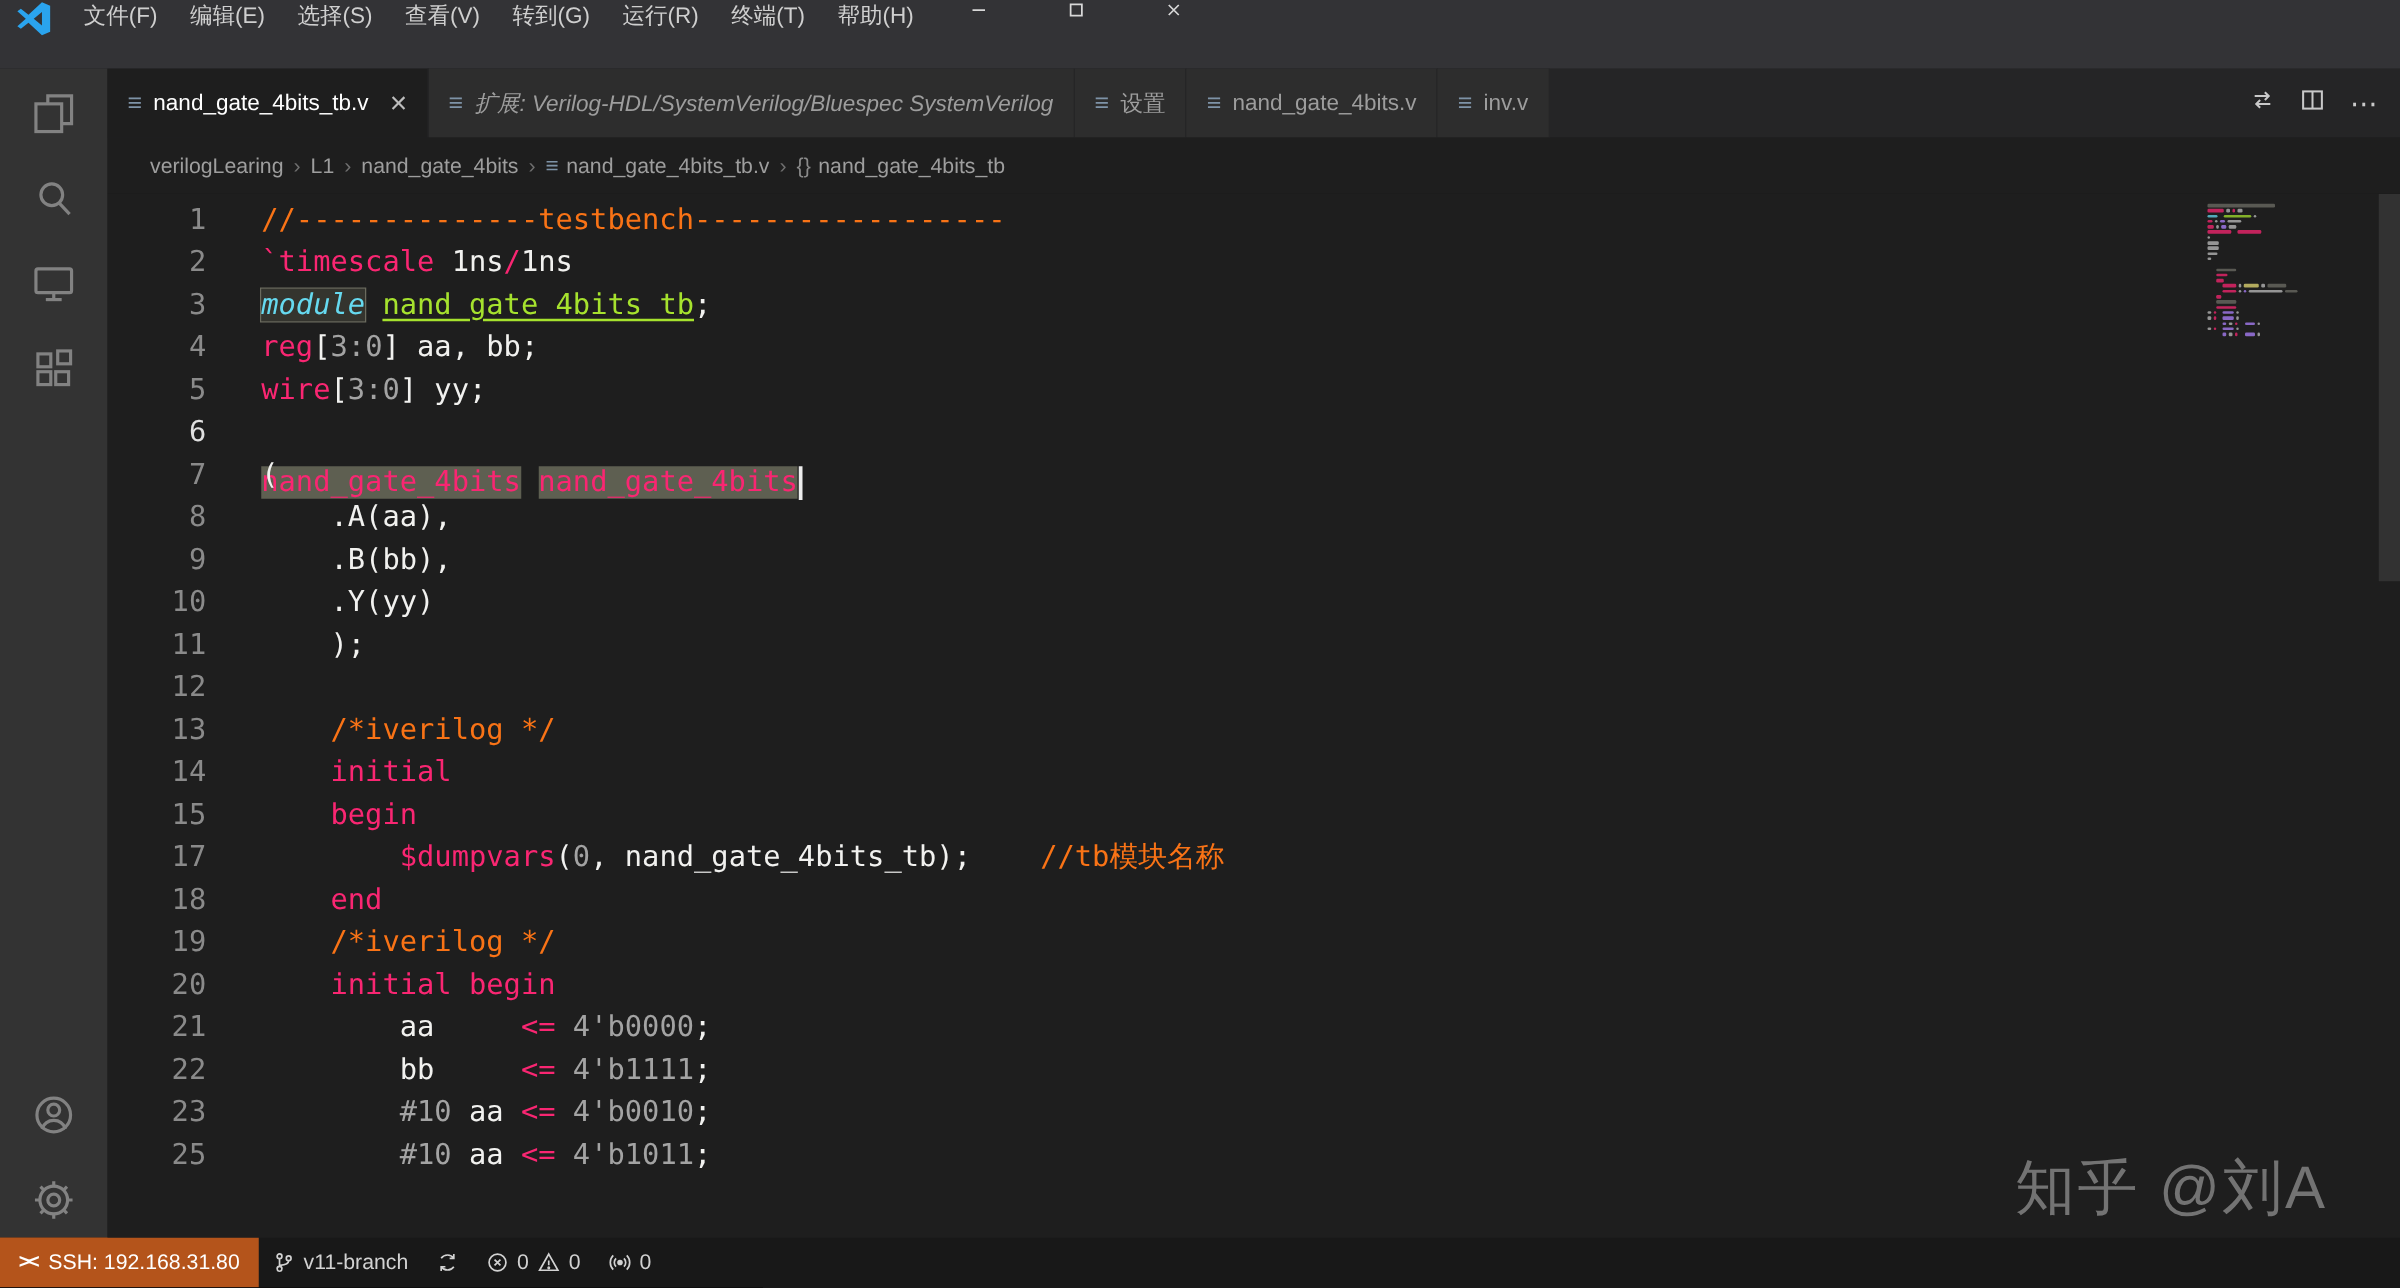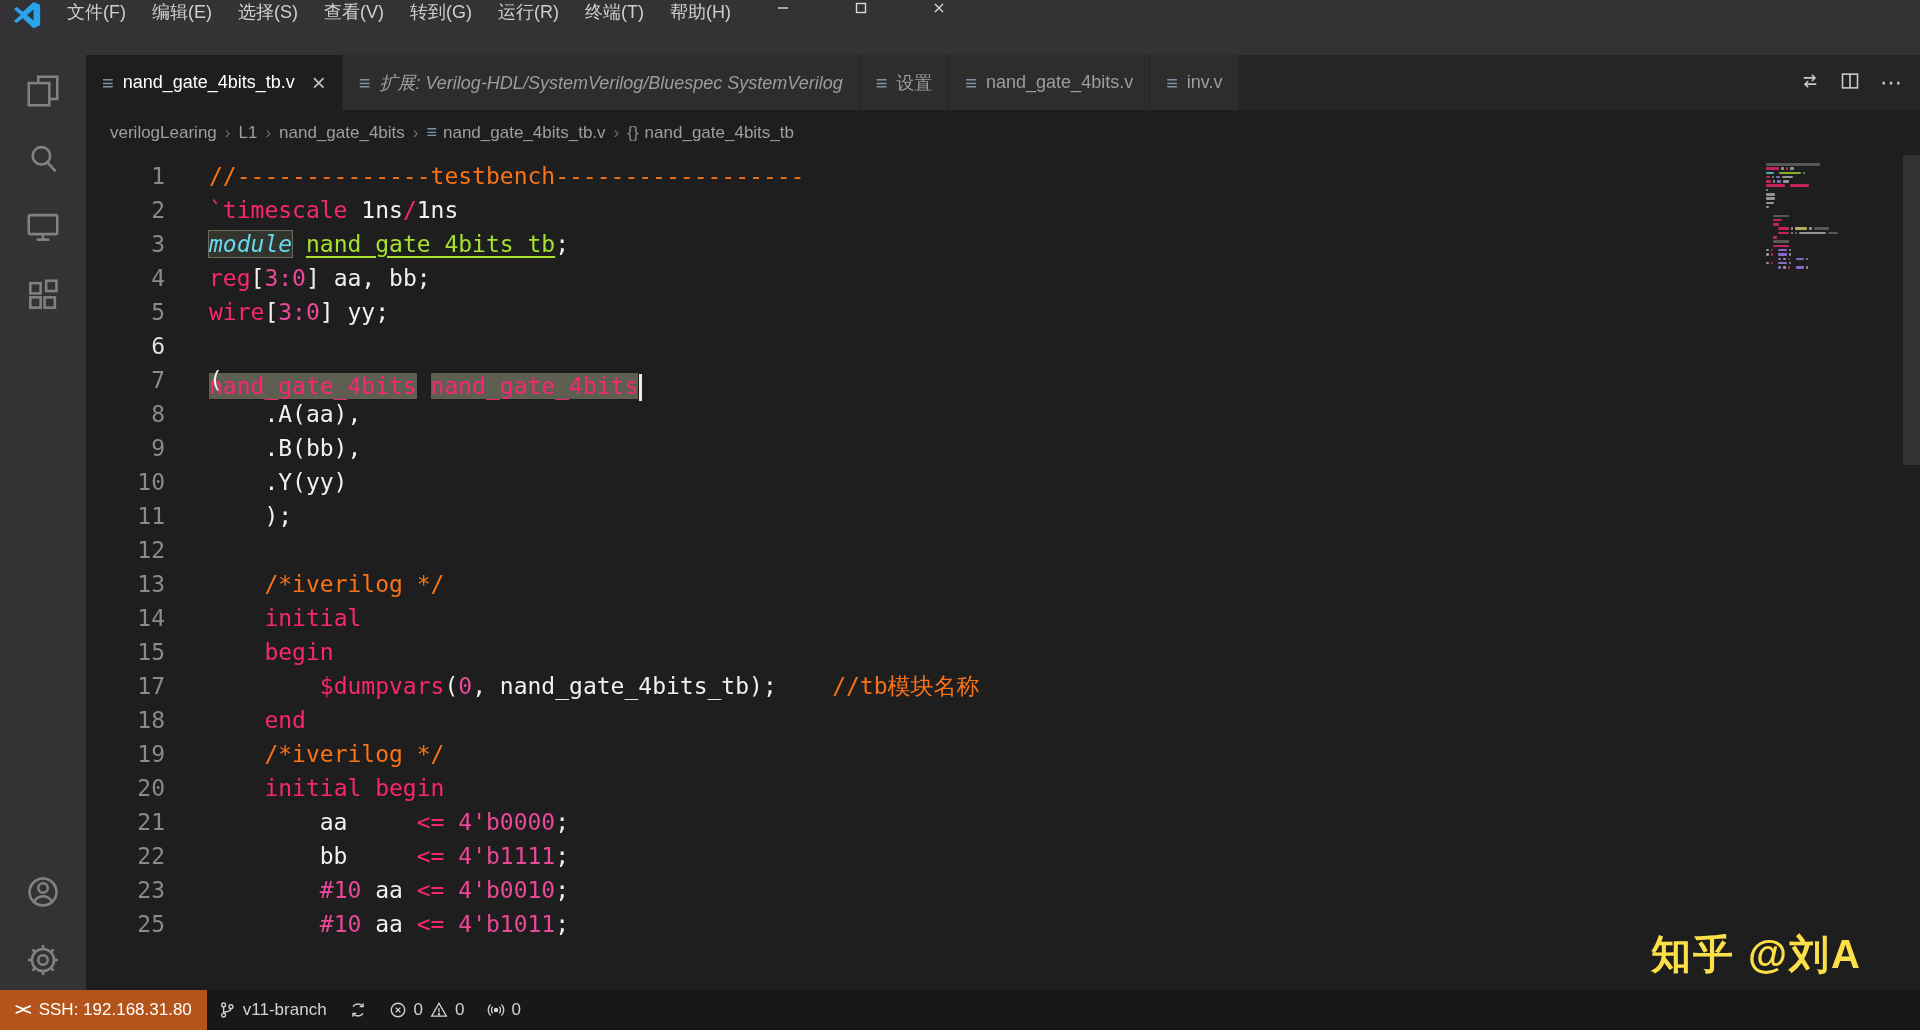--- a/index.html
+++ b/index.html
@@ -27,50 +27,50 @@
   
   .tabbar { height:55px; background:#252526; display:flex; align-items:stretch; }
   .tab { display:flex; align-items:center; gap:9px; padding:0 16px; background:#2d2d2d; border-right:1px solid #252526; font-size:18px; color:#9d9d9d; white-space:nowrap; }
   .tab.active { background:#1e1e1e; color:#fff; }
   .tab.preview .tab-label { font-style:italic; }
   .tab-file-icon { color:#7e93a7; font-size:20px; line-height:1; }
   .tab-close { margin-left:8px; font-size:24px; color:#bdbdbd; line-height:1; }
   .tab-actions { margin-left:auto; display:flex; align-items:center; gap:20px; padding:0 18px; }
   .tab-actions svg { stroke:#c9c9c9; }
   
-  .breadcrumbs { height:45px; display:flex; align-items:center; padding-left:24px; font-size:17px; color:#9e9e9e; background:#1e1e1e; }
+  .breadcrumbs { height:45px; display:flex; align-items:center; padding-left:34px; font-size:17px; color:#9e9e9e; background:#1e1e1e; }
   .bc-item { display:flex; align-items:center; gap:6px; }
   .bc-sep { margin:0 8px; color:#6f6f6f; }
   .bc-file-icon { color:#7e93a7; font-size:18px; }
   .bc-braces { color:#8a8a8a; }
   
   .editor { position:relative; flex:1; overflow:hidden; background:#1e1e1e; }
   .code { position:absolute; inset:0; padding-top:4px; font-family:"DejaVu Sans Mono", monospace; font-size:23px; line-height:34px; }
   .code-line { display:flex; height:34px; }
   .gutter { width:123px; flex:none; text-align:right; padding-right:44px; color:#8a8a8a; }
   .code-line.current .gutter { color:#e0e0e0; }
   .line-text { flex:1; white-space:pre; color:#f1f1ef; }
   .code-line.current .line-text { background:#3a3a28;margin-top:40px; }
   .tok-pl { color:#f1f1ef; }
   .tok-kw { color:#f92672; }
-  .tok-num { color:#ec4899; }
+  .tok-num { color:#a3a3a3; }
   .tok-str { color:#e6db74; }
   .tok-com { color:#f97316; }
   .tok-type { color:#66d9ef; font-style:italic; }
   .tok-box { outline:1px solid #6b6b5e; background:rgba(95,95,78,.35); }
   .tok-decl { color:#a6e22e; text-decoration:underline; text-underline-offset:4px; }
   .tok-sel { background:#5e5f51; }
   .tok-cursor { display:inline-block; width:3px; height:27px; background:#ececec; vertical-align:middle; margin-left:1px; }
   
   .minimap { position:absolute; top:8px; right:54px; width:100px; }
   .mm-row { height:2.5px; margin-bottom:1.8px; display:flex; }
   .mm-seg { height:100%; border-radius:1px; opacity:.75; margin-right:2px; }
   .scrollbar { position:absolute; top:0; right:0; width:17px; height:310px; background:rgba(121,121,121,.22); }
   
-  .watermark { position:absolute; right:58px; bottom:48px; font-size:40px; font-weight:700; color:#fde047; letter-spacing:2px; }
+  .watermark { position:absolute; right:58px; bottom:48px; font-size:48px; font-weight:400; color:#737373; letter-spacing:2px; }
   
   .statusbar { height:40px; background:#181818; display:flex; align-items:stretch; font-size:17px; color:#d2d2d2; }
   .sb-left, .sb-right { display:flex; align-items:stretch; }
   .sb-right { margin-left:auto; padding-right:10px; }
   .sb-item { display:flex; align-items:center; gap:7px; padding:0 11px; white-space:nowrap; }
   .sb-item svg { stroke:#d2d2d2; }
   .sb-remote { display:flex; align-items:center; gap:9px; padding:0 15px; background:#b4541b; color:#fff; font-size:17px; }
   .remote-icon { font-weight:bold; letter-spacing:-2px; font-size:16px; }
 </style>
 </head>

